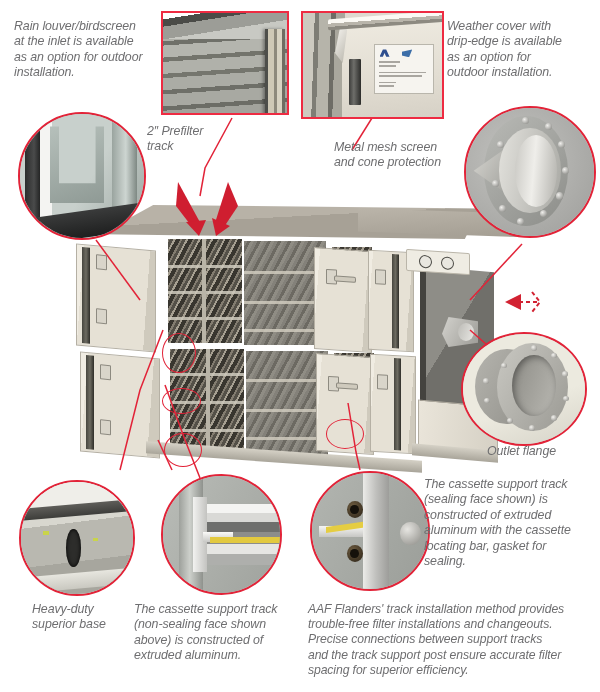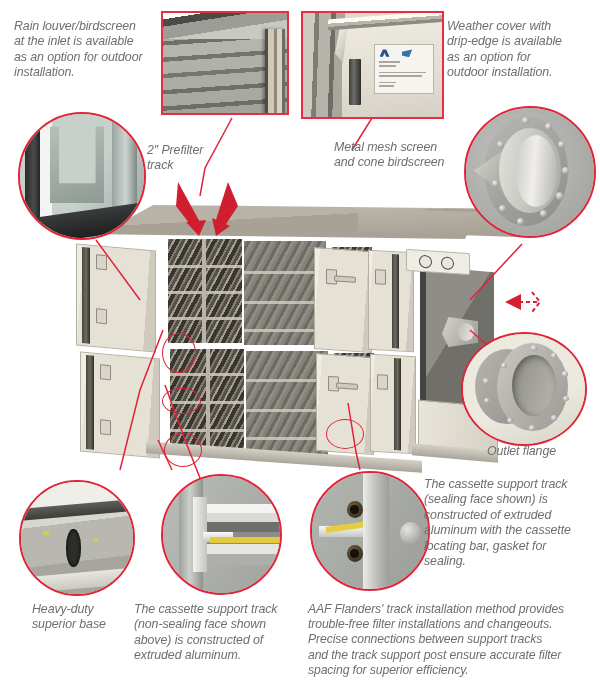--- a/index.html
+++ b/index.html
@@ -440,25 +440,25 @@
   <div class="cap" style="left:14px;top:19px;width:150px;">Rain louver/birdscreen
 at the inlet is available
 as an option for outdoor
 installation.</div>
 
   <div class="cap" style="left:447px;top:19px;width:150px;">Weather cover with
 drip-edge is available
 as an option for
 outdoor installation.</div>
 
-  <div class="cap" style="left:147px;top:143px;width:100px;">2″ Prefilter
+  <div class="cap" style="left:147px;top:124px;width:100px;">2″ Prefilter
 track</div>
 
   <div class="cap" style="left:334px;top:140px;width:140px;">Metal mesh screen
-and cone birdscreen</div>
+and cone protection</div>
 
   <div class="cap" style="left:487px;top:444px;width:120px;">Outlet flange</div>
 
   <div class="cap" style="left:424px;top:477px;width:172px;">The cassette support track
 (sealing face shown) is
 constructed of extruded
 aluminum with the cassette
 locating bar, gasket for
 sealing.</div>
 

